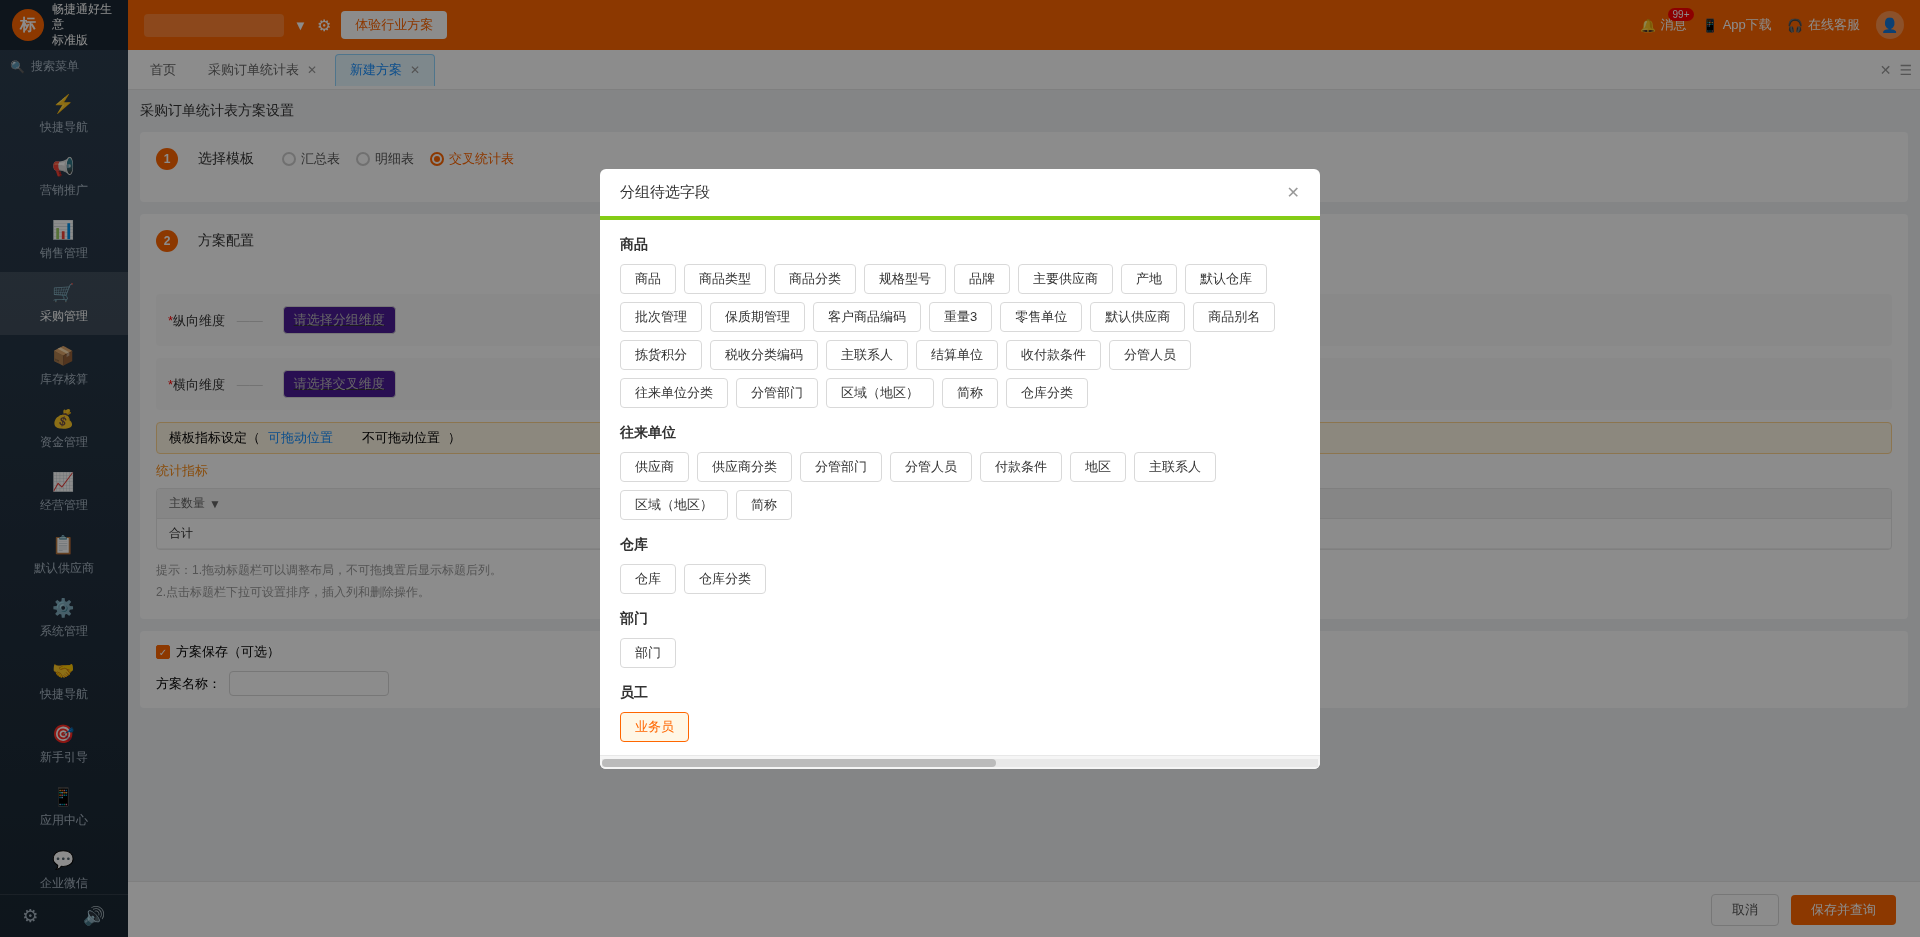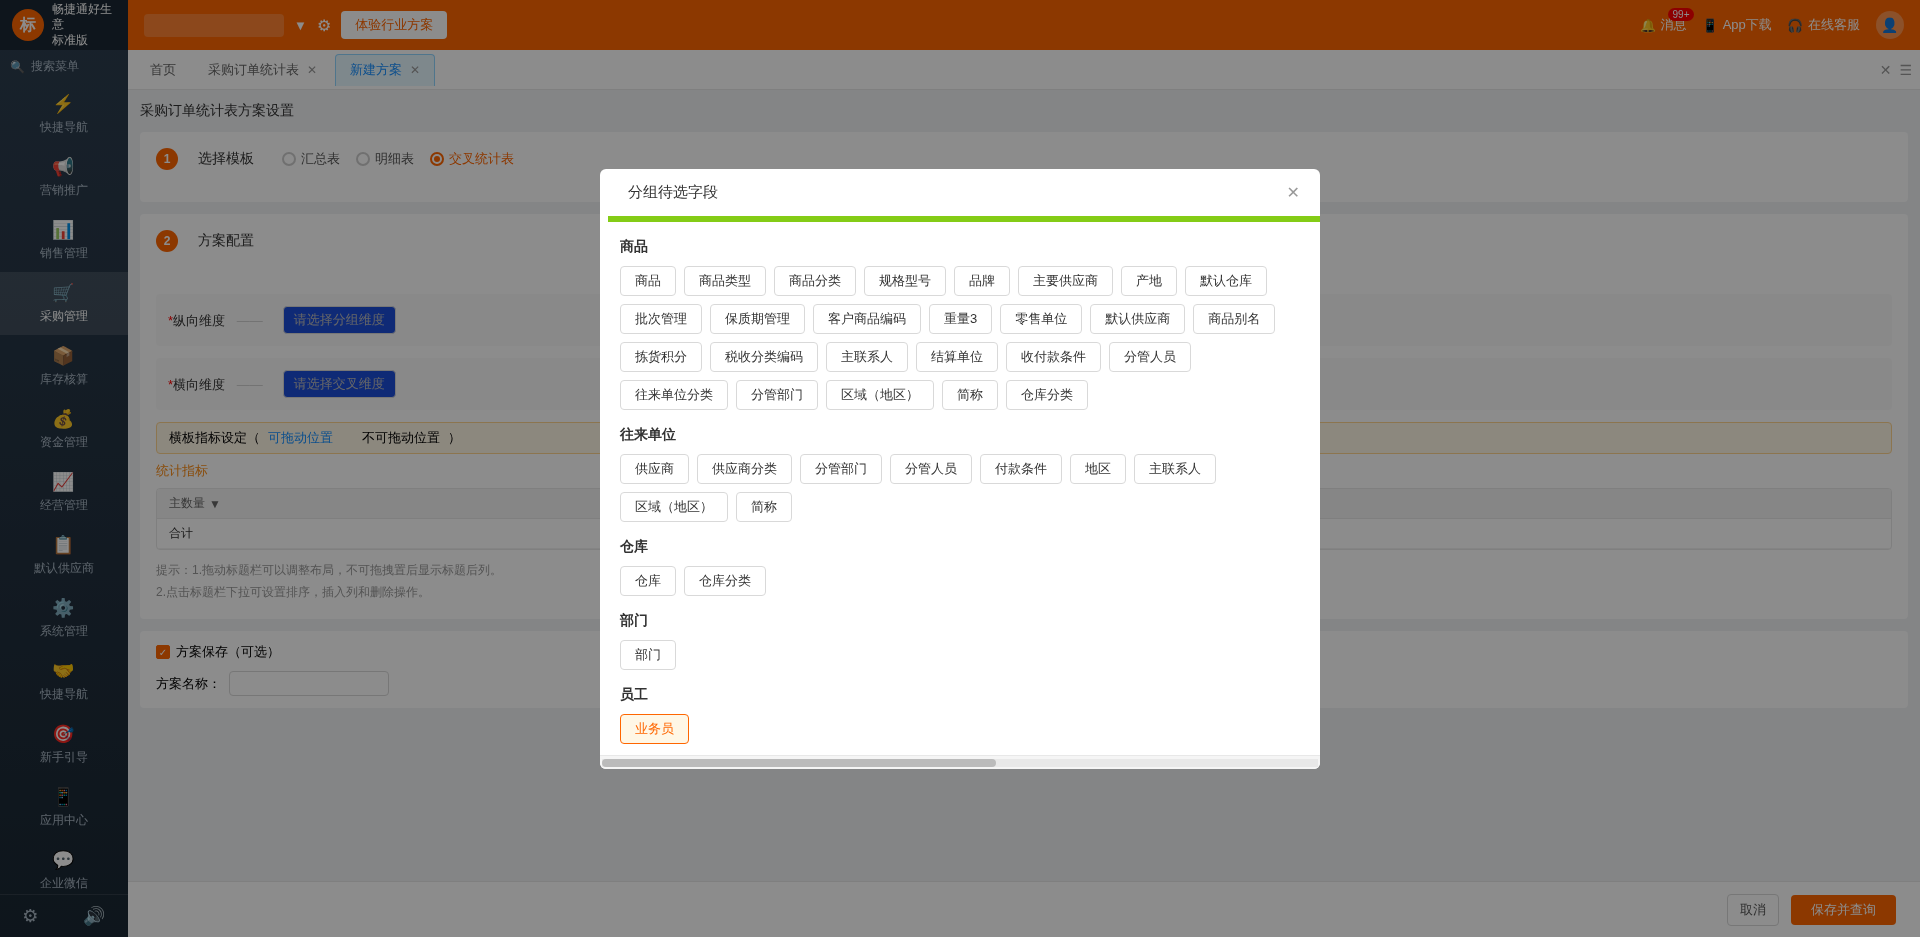--- a/index.html
+++ b/index.html
@@ -85,32 +85,32 @@
     .checkbox-row { display: flex; align-items: center; gap: 6px; margin-bottom: 10px; }
     .checkbox-box { width: 14px; height: 14px; background: #ff6600; border: 1px solid #ff6600; border-radius: 2px; display: flex; align-items: center; justify-content: center; }
     .checkbox-check { color: white; font-size: 10px; }
     .save-name-row { display: flex; align-items: center; gap: 8px; }
     .save-name-input { border: 1px solid #d9d9d9; border-radius: 4px; padding: 4px 8px; width: 160px; font-size: 13px; }
 
     
     .footer-bar {
       position: fixed; bottom: 0; left: 128px; right: 0; height: 56px; background: white; border-top: 1px solid #e8e8e8; display: flex; align-items: center; justify-content: flex-end; padding: 0 24px; gap: 12px; z-index: 9;
     }
-    .btn-cancel { background: white; border: 1px solid #d9d9d9; border-radius: 4px; padding: 6px 12px; font-size: 13px; cursor: pointer; color: #555; }
+    .btn-cancel { background: white; border: 1px solid #d9d9d9; border-radius: 4px; padding: 6px 20px; font-size: 13px; cursor: pointer; color: #555; }
     .btn-save-query { background: #ff6600; border: none; border-radius: 4px; padding: 6px 20px; font-size: 13px; cursor: pointer; color: white; font-weight: 500; }
 
     
     .modal-overlay {
       position: fixed; left: 0; top: 0; right: 0; bottom: 0; background: rgba(0,0,0,0.45); z-index: 100; display: flex; align-items: center; justify-content: center;
     }
     .modal {
       background: white; border-radius: 6px; width: 720px; max-height: 600px; display: flex; flex-direction: column; position: relative; overflow: hidden;
     }
     .modal-header {
-      display: flex; align-items: center; justify-content: space-between; padding: 14px 20px; border-bottom: 6px solid #84cc16; flex-shrink: 0; margin-left: 8px;
+      display: flex; align-items: center; justify-content: space-between; padding: 14px 20px; border-bottom: 4px solid #84cc16; flex-shrink: 0;
     }
     .modal-title { font-size: 15px; color: #333; font-weight: 500; }
     .modal-close { cursor: pointer; color: #999; font-size: 16px; }
     .modal-body {
       flex: 1; overflow-y: auto; padding: 16px 20px; overflow-x: hidden;
     }
 
     
     .field-group { margin-bottom: 16px; }
     .field-group-title { font-size: 14px; color: #333; font-weight: 600; margin-bottom: 10px; }
@@ -120,21 +120,21 @@
     }
     .field-chip.active { border-color: #ff6600; color: #ff6600; background: #fff7e6; }
 
     
     .modal-body::-webkit-scrollbar { width: 8px; }
     .modal-body::-webkit-scrollbar-track { background: #f0f0f0; }
     .modal-body::-webkit-scrollbar-thumb { background: #bbb; border-radius: 4px; }
 
     .tips-text { font-size: 12px; color: #999; line-height: 1.8; }
     .select-box {
-      border: 1px solid #d9d9d9; border-radius: 4px; padding: 4px 10px; display: flex; align-items: center; gap: 6px; cursor: pointer; background: #1d4ed8; min-width: 80px; font-size: 13px; color: #333;
+      border: 1px solid #d9d9d9; border-radius: 4px; padding: 4px 10px; display: flex; align-items: center; gap: 6px; cursor: pointer; background: #4c1d95; min-width: 80px; font-size: 13px; color: #333; text-decoration: underline;
     }
   </style>
 </head>
 <body>
 
 <div class="sidebar">
   <div class="sidebar-logo">
     <div class="sidebar-logo-icon">标</div>
     <div class="sidebar-logo-text">
       <div>畅捷通好生意</div>

